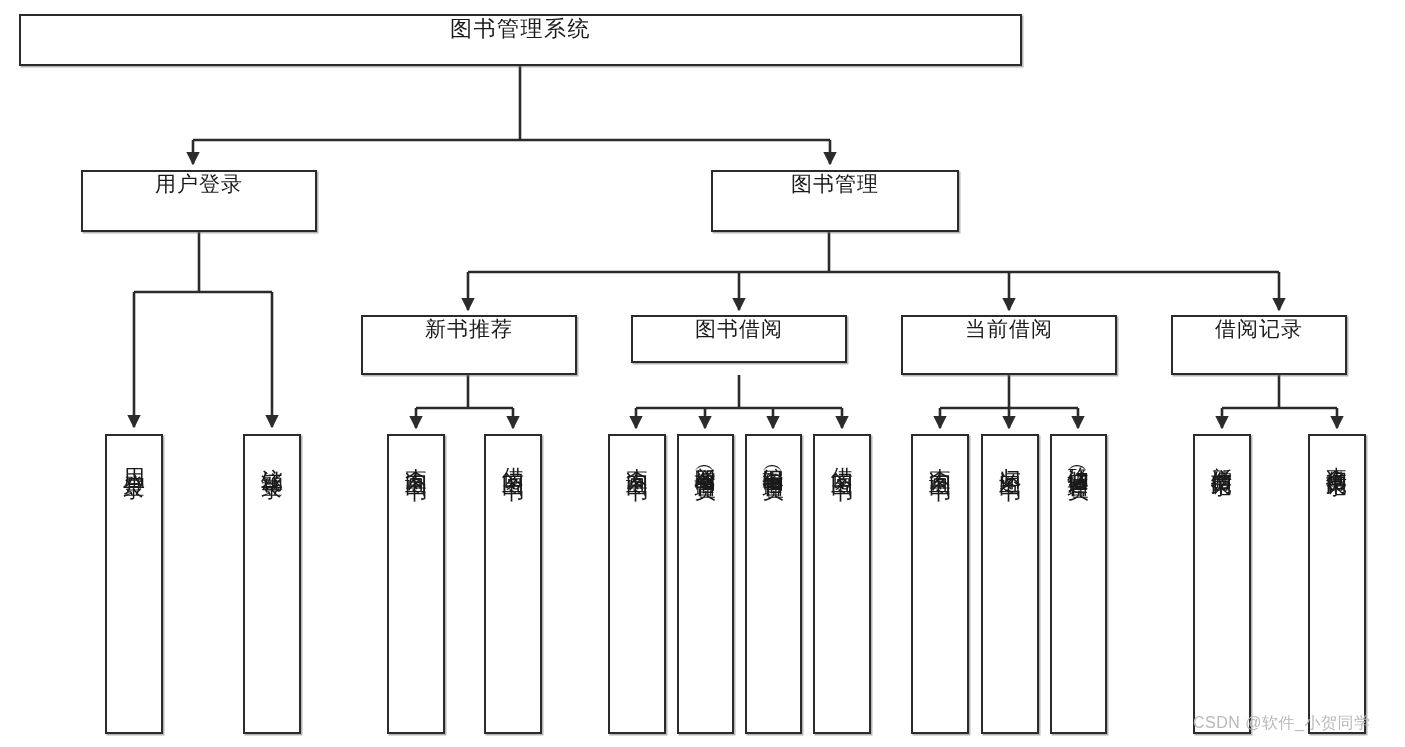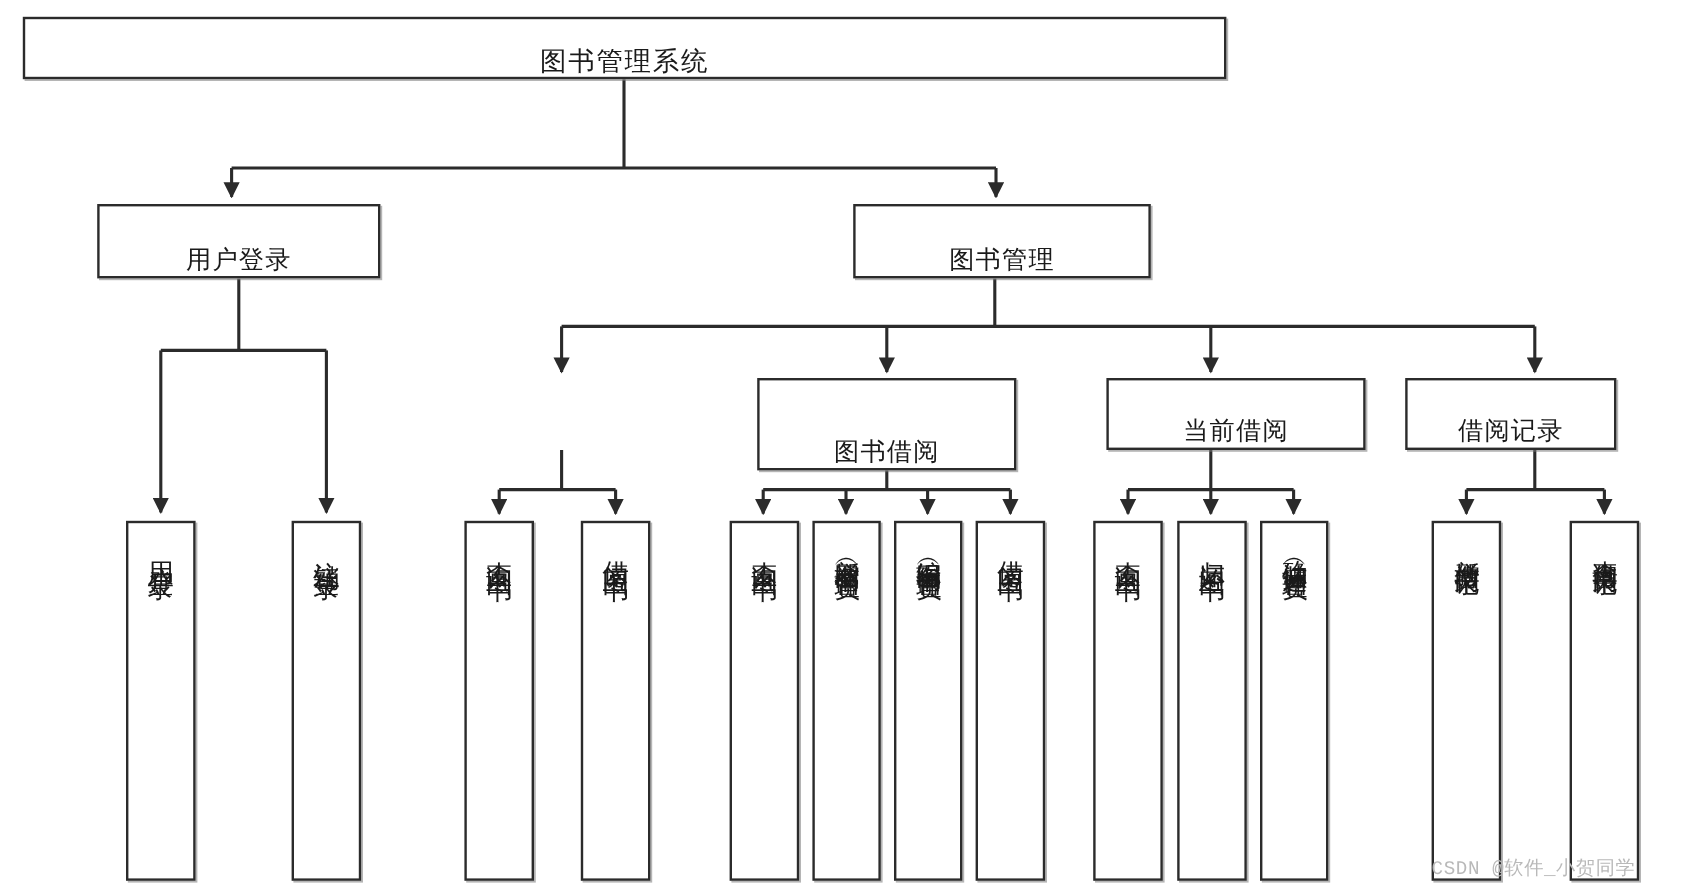--- a/index.html
+++ b/index.html
@@ -28,21 +28,21 @@
     height: 747px;
     pointer-events: none;
   }
   .node {
     position: absolute;
     box-sizing: border-box;
     background: #ffffff;
     border: 2px solid #2b2b2b;
     box-shadow: 1.5px 1.5px 0 0 rgba(120,120,120,0.55);
     display: flex;
-    align-items: flex-end;
+    align-items: flex-start;
     justify-content: center;
     color: #1a1a1a;
   }
   .node-label {
     display: block;
     text-align: center;
     line-height: 1.18;
     color: #1a1a1a;
     white-space: nowrap;
   }
@@ -74,21 +74,21 @@
     font-size: 21px;
   }
   #watermark {
     position: absolute;
     left: 1193px;
     top: 713px;
     font-size: 16px;
     color: #b9b9b9;
     letter-spacing: 0.5px;
     white-space: nowrap;
-    font-family: Liberation Mono, monospace;
+    font-family: Liberation Sans, sans-serif;
   }
 </style>
 </head>
 <body>
 
 <div id="diagram-root">
 
   <svg id="edges-layer" width="1405" height="747" viewBox="0 0 1405 747">
     <defs>
       <marker id="arrow" viewBox="0 0 10 10" refX="9" refY="5" markerWidth="5.2" markerHeight="5.2" orient="auto-start-reverse">
@@ -143,24 +143,27 @@
     <span class="node-label">图书管理系统</span>
   </div>
 
   <div class="node horizontal" style="left:81px; top:170px; width:236px; height:62px;">
     <span class="node-label">用户登录</span>
   </div>
   <div class="node horizontal" style="left:711px; top:170px; width:248px; height:62px;">
     <span class="node-label">图书管理</span>
   </div>
 
-  <div class="node horizontal" style="left:631px; top:315px; width:216px; height:77px;">
+  <div class="node horizontal" style="left:361px; top:315px; width:216px; height:60px;">
+    <span class="node-label">新书推荐</span>
+  </div>
+  <div class="node horizontal" style="left:631px; top:315px; width:216px; height:48px;">
     <span class="node-label">图书借阅</span>
   </div>
-  <div class="node horizontal" style="left:901px; top:315px; width:216px; height:60px;margin-left:21px;">
+  <div class="node horizontal" style="left:901px; top:315px; width:216px; height:60px;">
     <span class="node-label">当前借阅</span>
   </div>
   <div class="node horizontal" style="left:1171px; top:315px; width:176px; height:60px;">
     <span class="node-label">借阅记录</span>
   </div>
 
   <div class="node vertical" style="left:105px; top:434px; width:58px; height:300px;">
     <span class="node-label">用户登录</span>
   </div>
   <div class="node vertical" style="left:243px; top:434px; width:58px; height:300px;">

